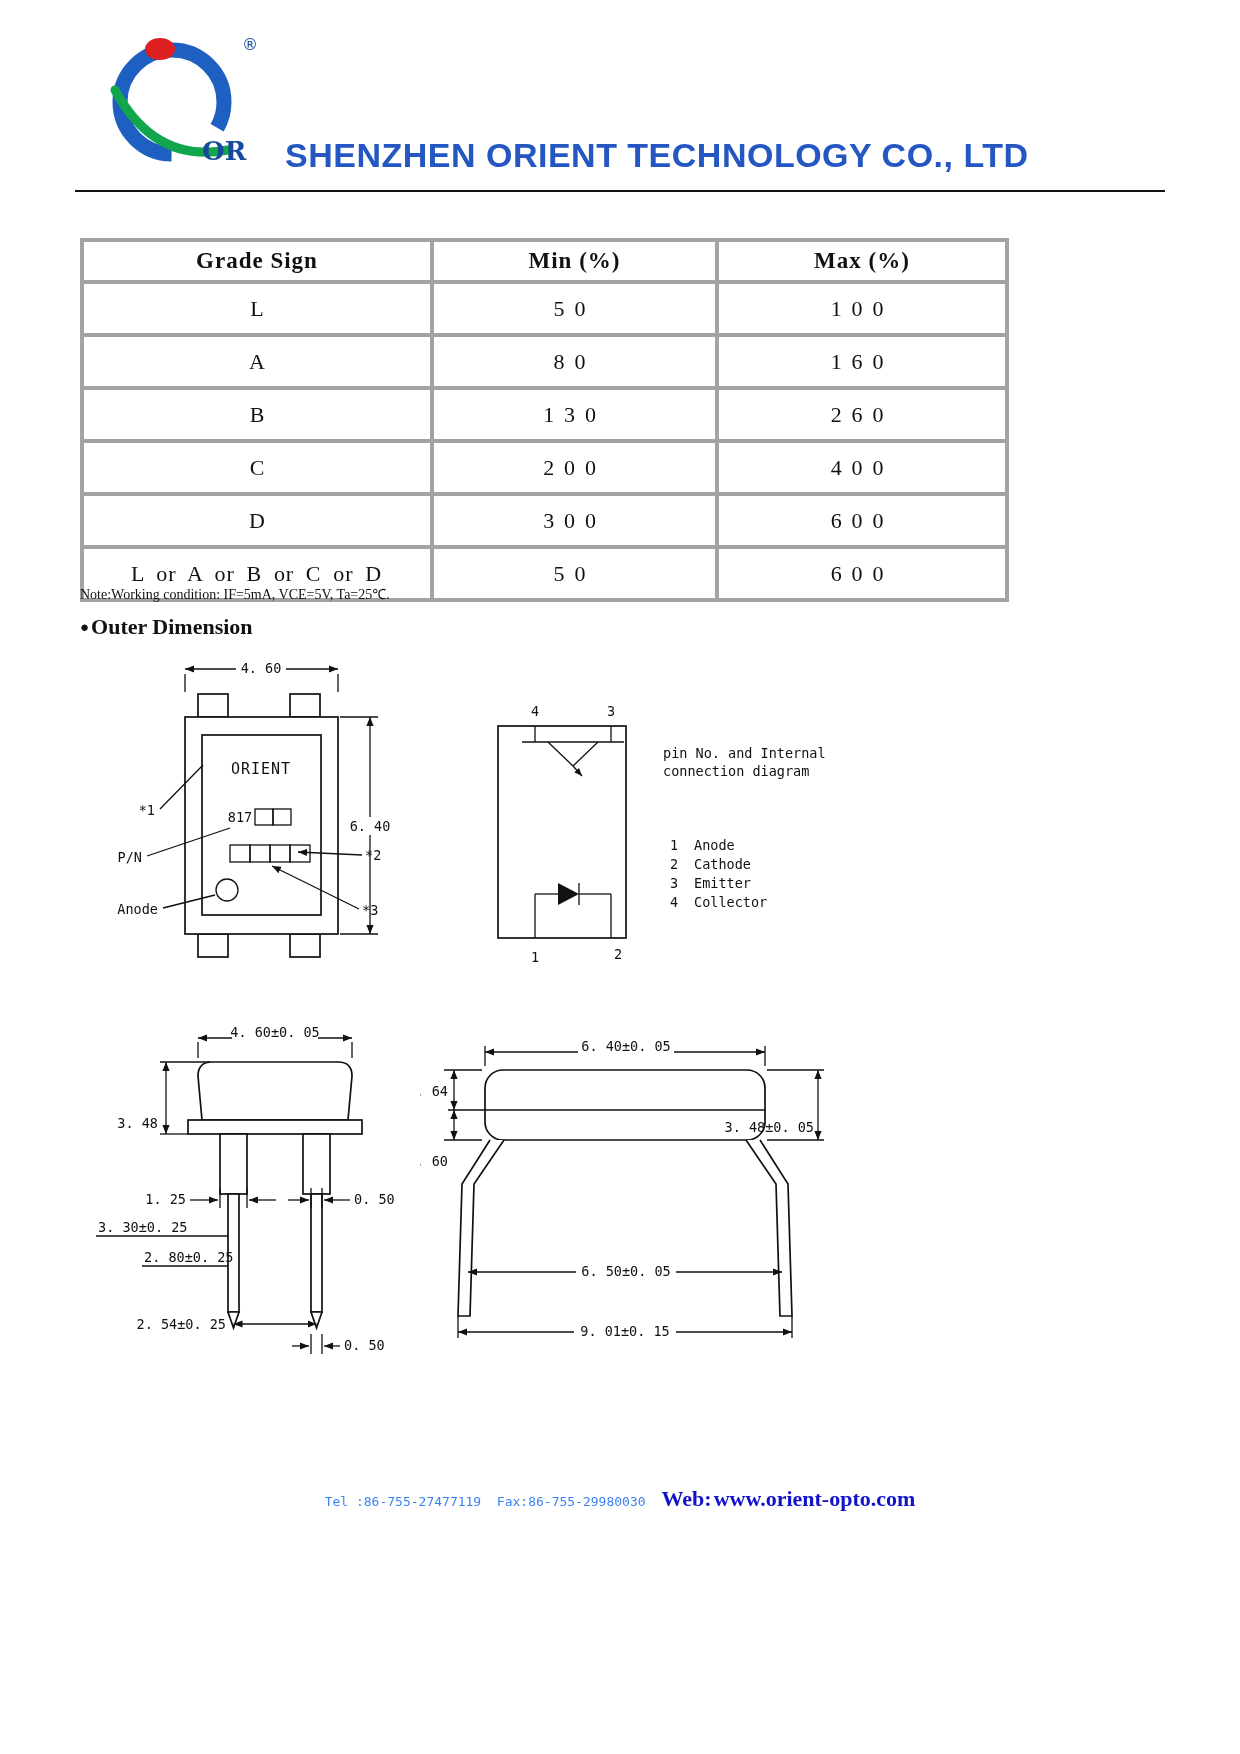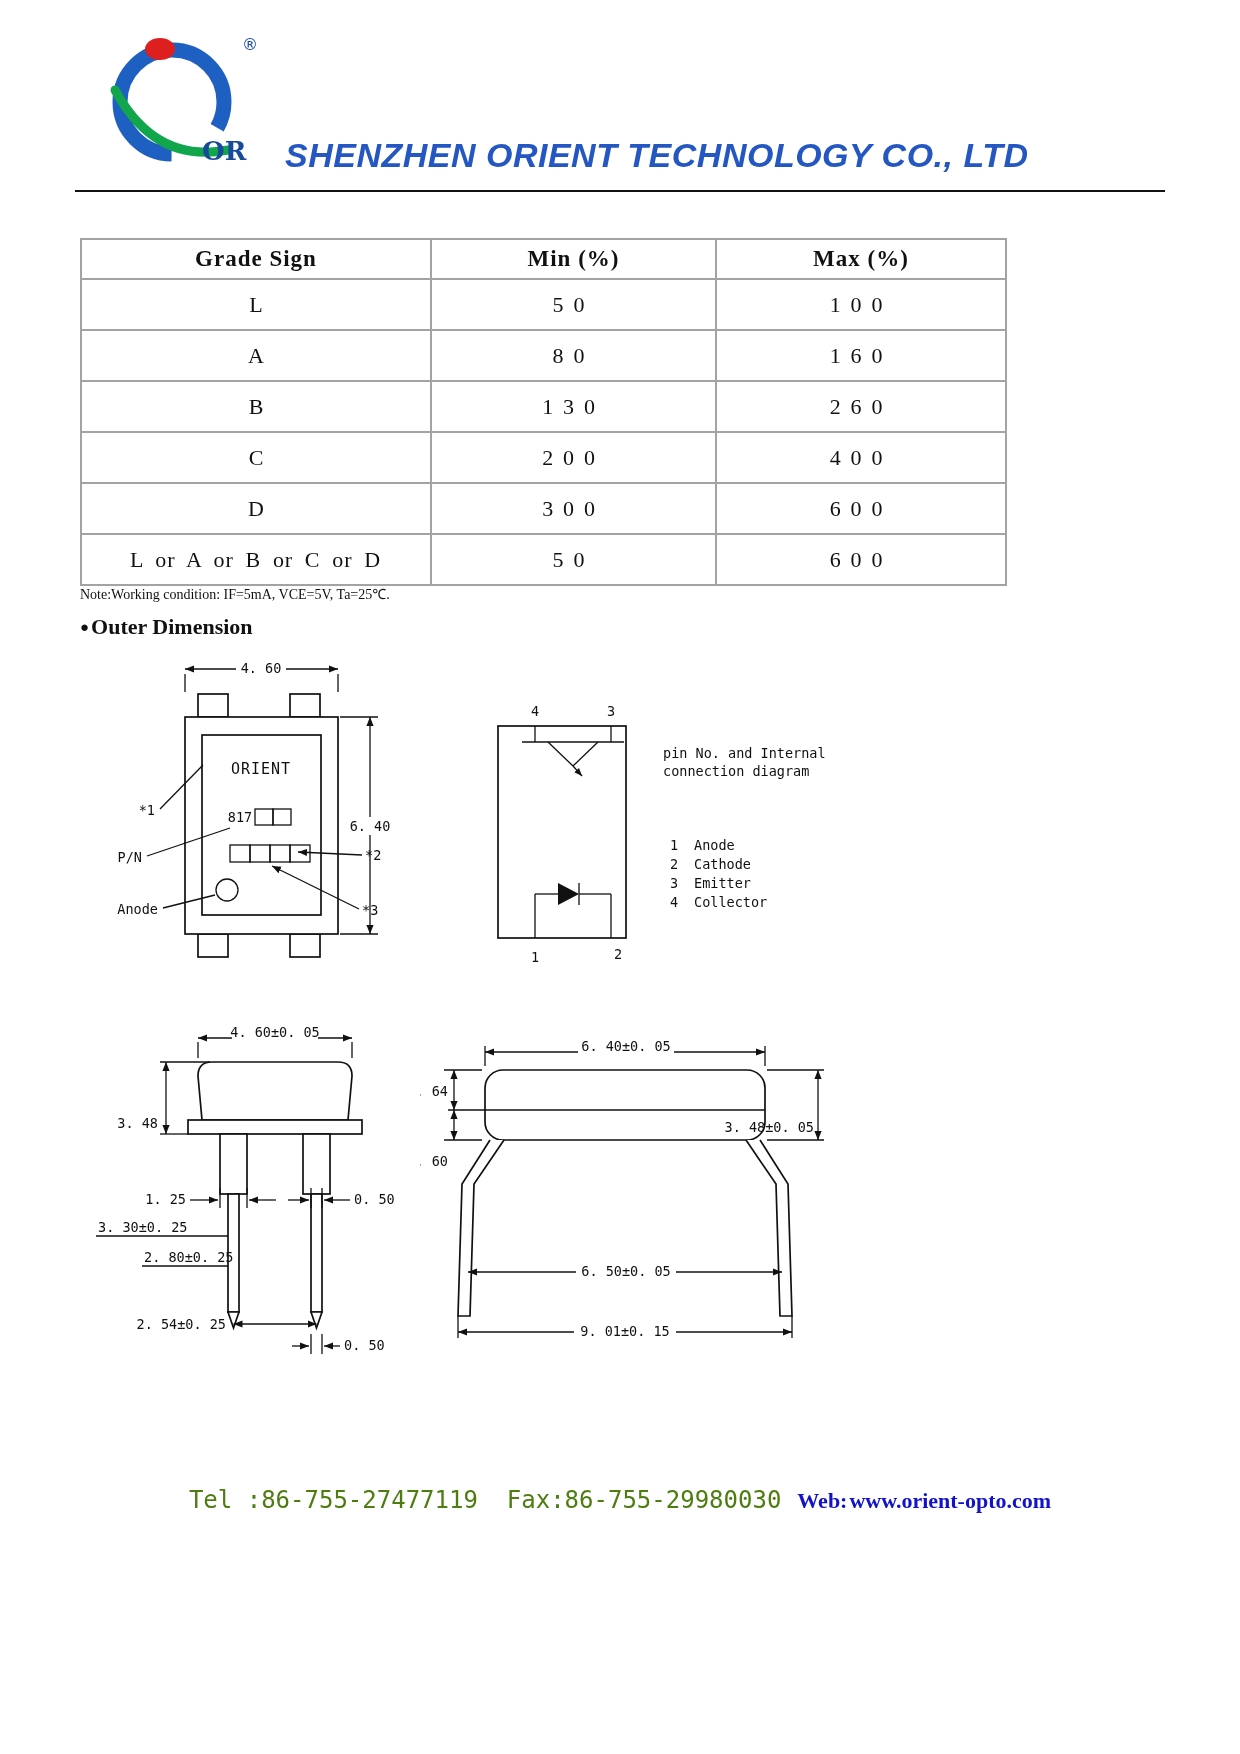--- a/index.html
+++ b/index.html
@@ -6,30 +6,30 @@
   .page{
     position:relative;width:1240px;height:1754px;background:#ffffff;
     margin:0 auto;overflow:hidden;
     font-family:"Liberation Serif", serif;color:#111;
   }
   
   .logo{position:absolute;left:100px;top:28px;width:165px;height:152px;}
   .company-name{
     position:absolute;left:285px;top:136px;margin:0;
     font-family:"Liberation Sans", sans-serif;font-weight:bold;
-    font-size:34px;letter-spacing:0.5px;color:#2457c2;white-space:nowrap;font-style:italic;
+    font-size:34px;letter-spacing:0.5px;color:#2457c2;white-space:nowrap;
   }
   .header-rule{position:absolute;left:75px;top:190px;width:1090px;height:2px;background:#111;}
   
   .grade-table{
     position:absolute;left:80px;top:238px;width:925px;
     border-collapse:collapse;table-layout:fixed;
   }
   .grade-table th,.grade-table td{
-    border:2px solid #a3a3a3;text-align:center;vertical-align:middle;
+    border:4px solid #a3a3a3;text-align:center;vertical-align:middle;
     font-family:"Liberation Serif", serif;
     margin-top:8px;
   }
   .grade-table th{height:36px;font-size:23px;font-weight:bold;letter-spacing:1px;}
   .grade-table td{height:47px;font-size:22px;}
   .col-grade{width:350px;} .col-min{width:285px;} .col-max{width:290px;}
   .c-num{letter-spacing:0.45em;}
   .c-grade-long{text-align:left;padding-left:0;letter-spacing:0.04em;word-spacing:0.25em;}
   
   .working-note{position:absolute;left:80px;top:584px;margin:0;font-size:14px;}
@@ -47,21 +47,21 @@
   text.dim{font-family:"DejaVu Sans Mono", monospace;font-size:13.5px;fill:#111;stroke:none;}
   text.dim.big{font-size:15px;letter-spacing:1px;}
   
   .bottom-notes{position:absolute;left:80px;top:1366px;font-size:22px;}
   .bottom-notes .lbl{font-weight:bold;font-family:"Liberation Serif",serif;}
   .bottom-notes .row1 span.itm{margin-left:20px;}
   .bottom-notes .itm2{margin-left:62px;margin-top:5px;}
   .bottom-notes div{line-height:28px;}
   
   .footer{position:absolute;left:0;top:1486px;width:100%;display:flex;justify-content:center;gap:16px;align-items:baseline;}
-  .footer-tel{font-family:"DejaVu Sans Mono", monospace;font-size:24px;color:#4d7c0f;white-space:pre;}
+  .footer-tel{font-family:"DejaVu Sans Mono", monospace;font-size:13px;color:#3b82f6;white-space:pre;}
   .footer-web{font-family:Liberation Serif, serif;font-weight:bold;font-size:22px;color:#1212cc;}
   .footer-web .url{margin-left:2px;}
 </style>
 </head>
 <body>
 
 <div class="page">
 
   <div class="logo">
     <svg width="165" height="152" viewBox="0 0 165 152">

